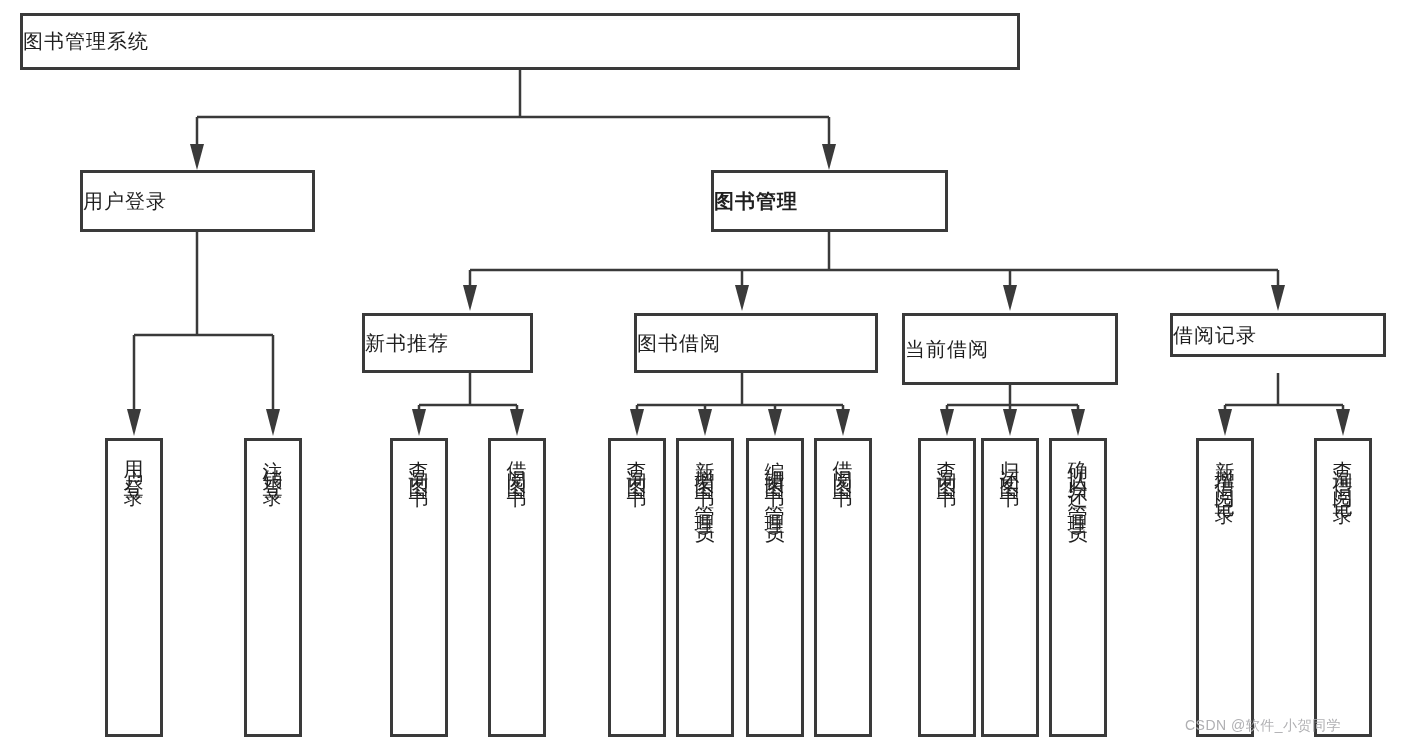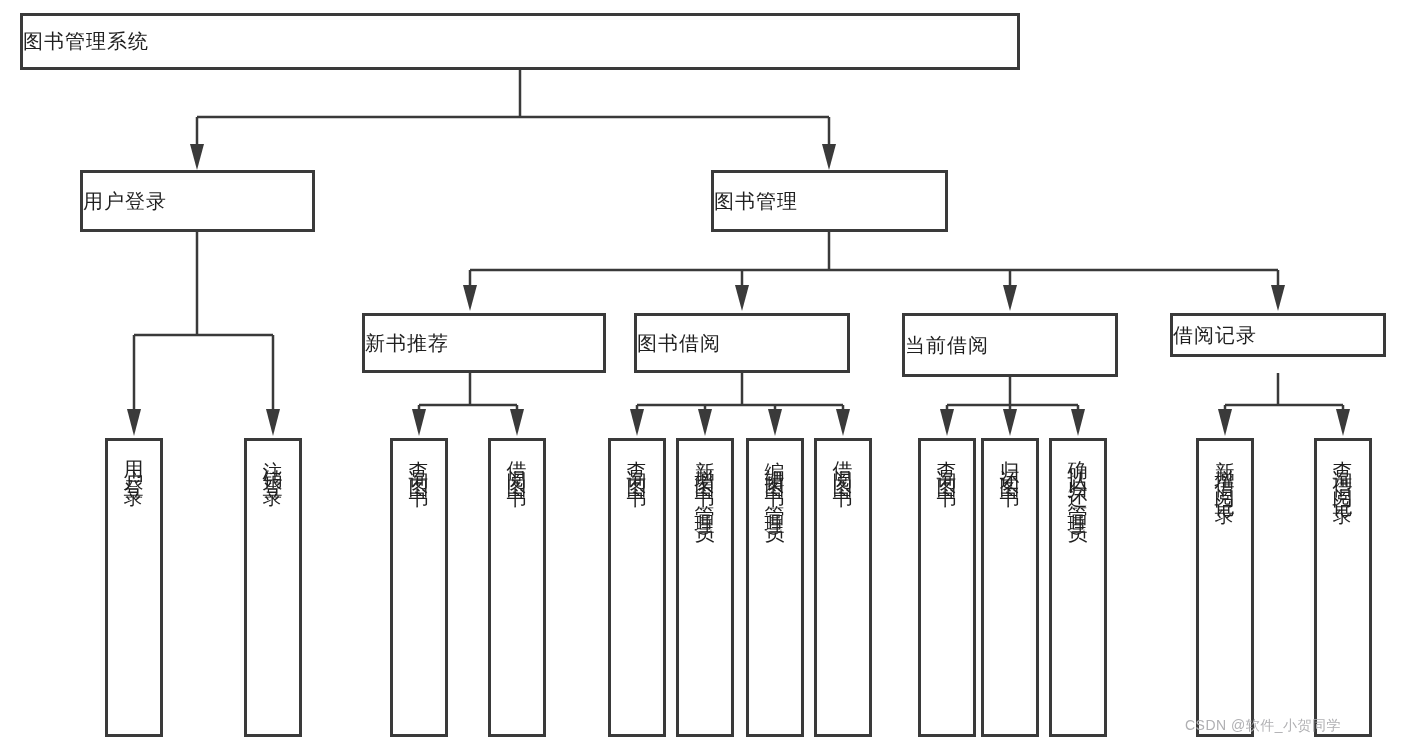--- a/index.html
+++ b/index.html
@@ -27,25 +27,25 @@
     writing-mode:vertical-rl;
     text-orientation:mixed;
     letter-spacing:9px;
     line-height:1;
     padding-top:4px;
   }
   
   .n-root{left:20px;top:13px;width:1000px;height:57px;}
   
   .n-login{left:80px;top:170px;width:235px;height:62px;}
-  .n-mgmt{left:711px;top:170px;width:237px;height:62px;}
+  .n-mgmt{left:711px;top:170px;width:237px;height:62px;font-weight:bold;}
   
-  .n-g0{left:362px;top:313px;width:244px;height:60px;}
-  .n-g1{left:634px;top:313px;width:216px;height:60px;}
-  .n-g2{left:902px;top:313px;width:216px;height:64px;}
+  .n-g0{left:362px;top:313px;width:171px;height:60px;}
+  .n-g1{left:634px;top:313px;width:244px;height:60px;}
+  .n-g2{left:902px;top:313px;width:216px;height:72px;}
   .n-g3{left:1170px;top:313px;width:216px;height:44px;}
   
   .leaf{width:58px;top:438px;height:299px;}
   .n-l-a0{left:105px;} .n-l-a1{left:244px;}
   .n-l-b0{left:390px;} .n-l-b1{left:488px;}
   .n-l-c0{left:608px;} .n-l-c1{left:676px;} .n-l-c2{left:746px;} .n-l-c3{left:814px;}
   .n-l-d0{left:918px;} .n-l-d1{left:981px;} .n-l-d2{left:1049px;}
   .n-l-e0{left:1196px;} .n-l-e1{left:1314px;}
   .watermark{
     position:absolute;left:1185px;top:717px;

